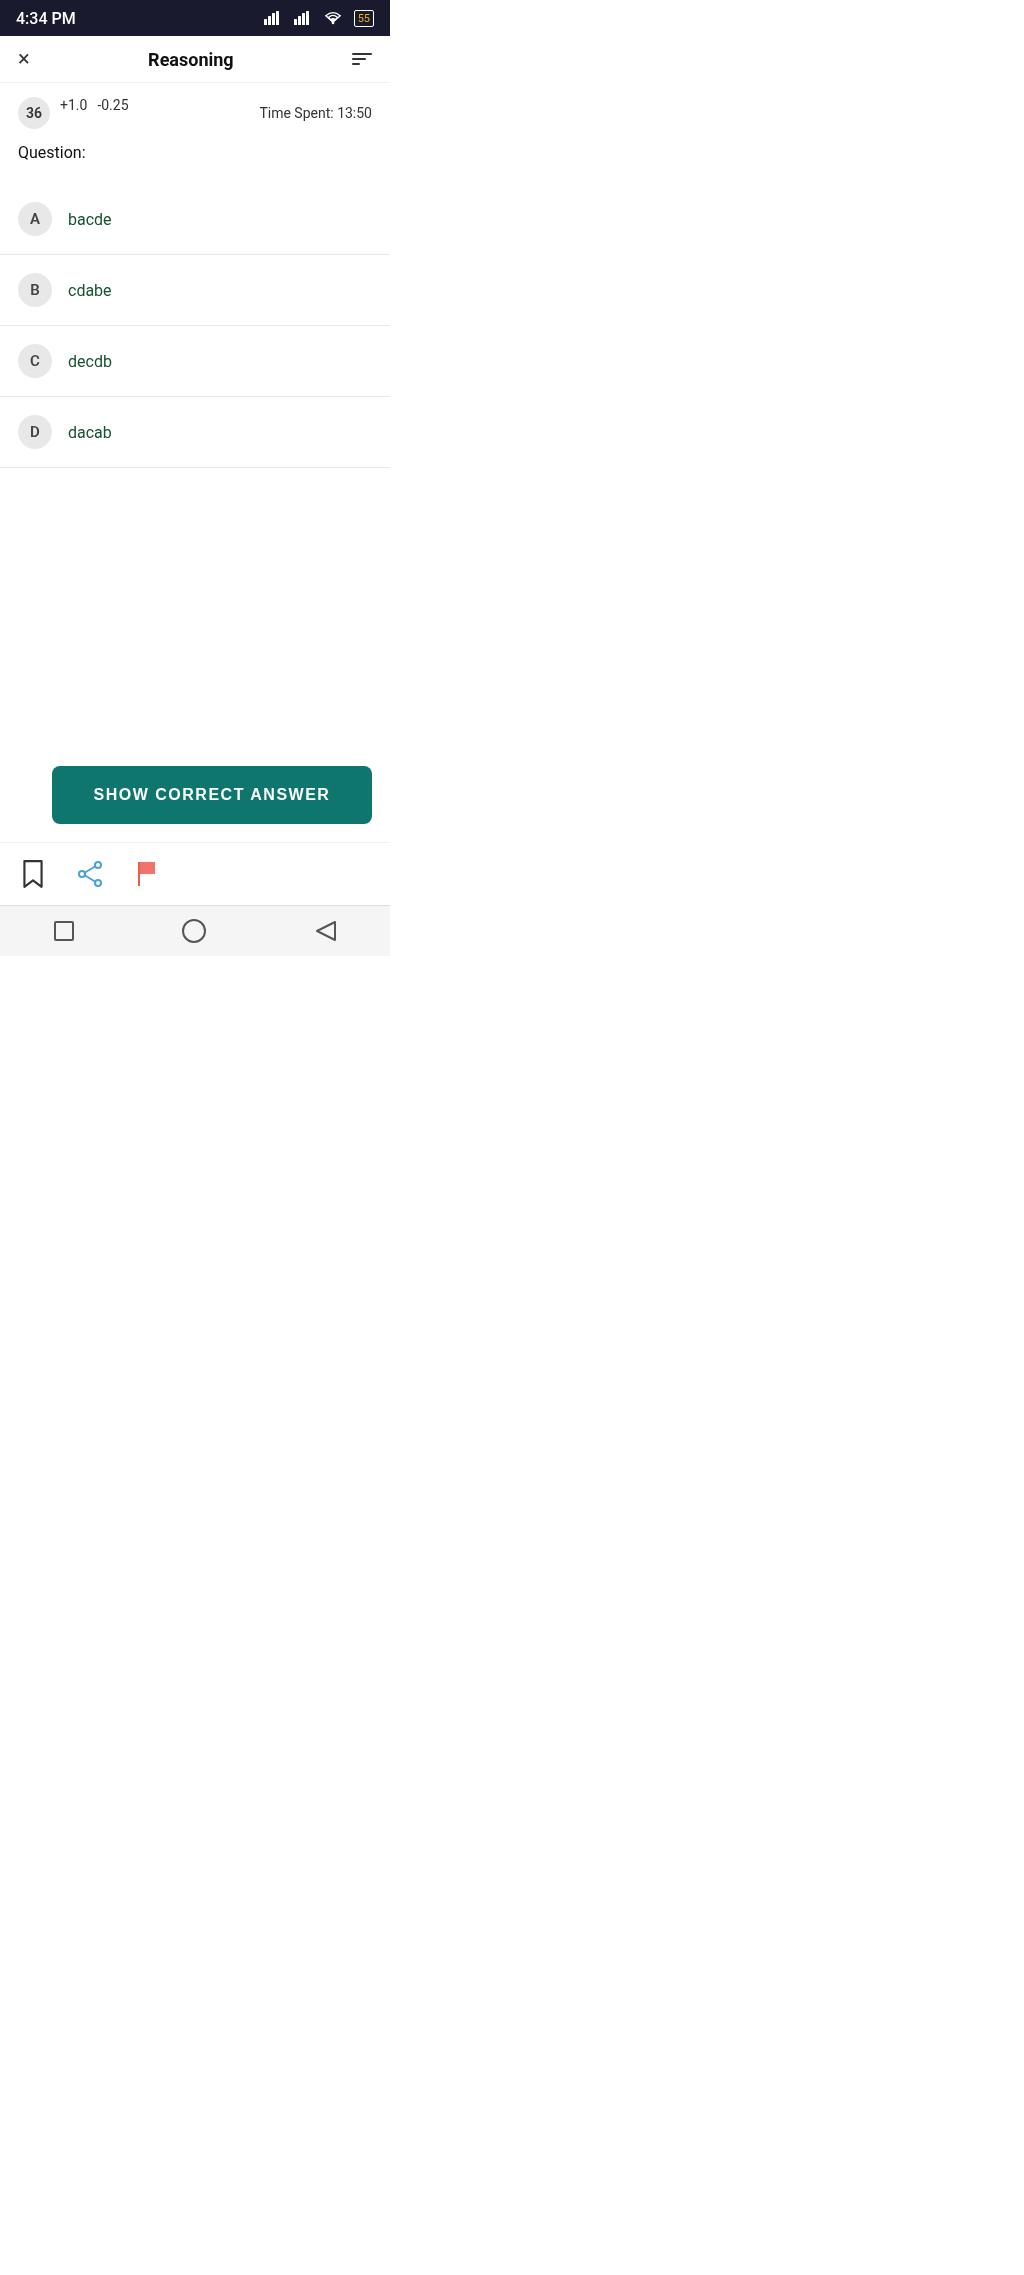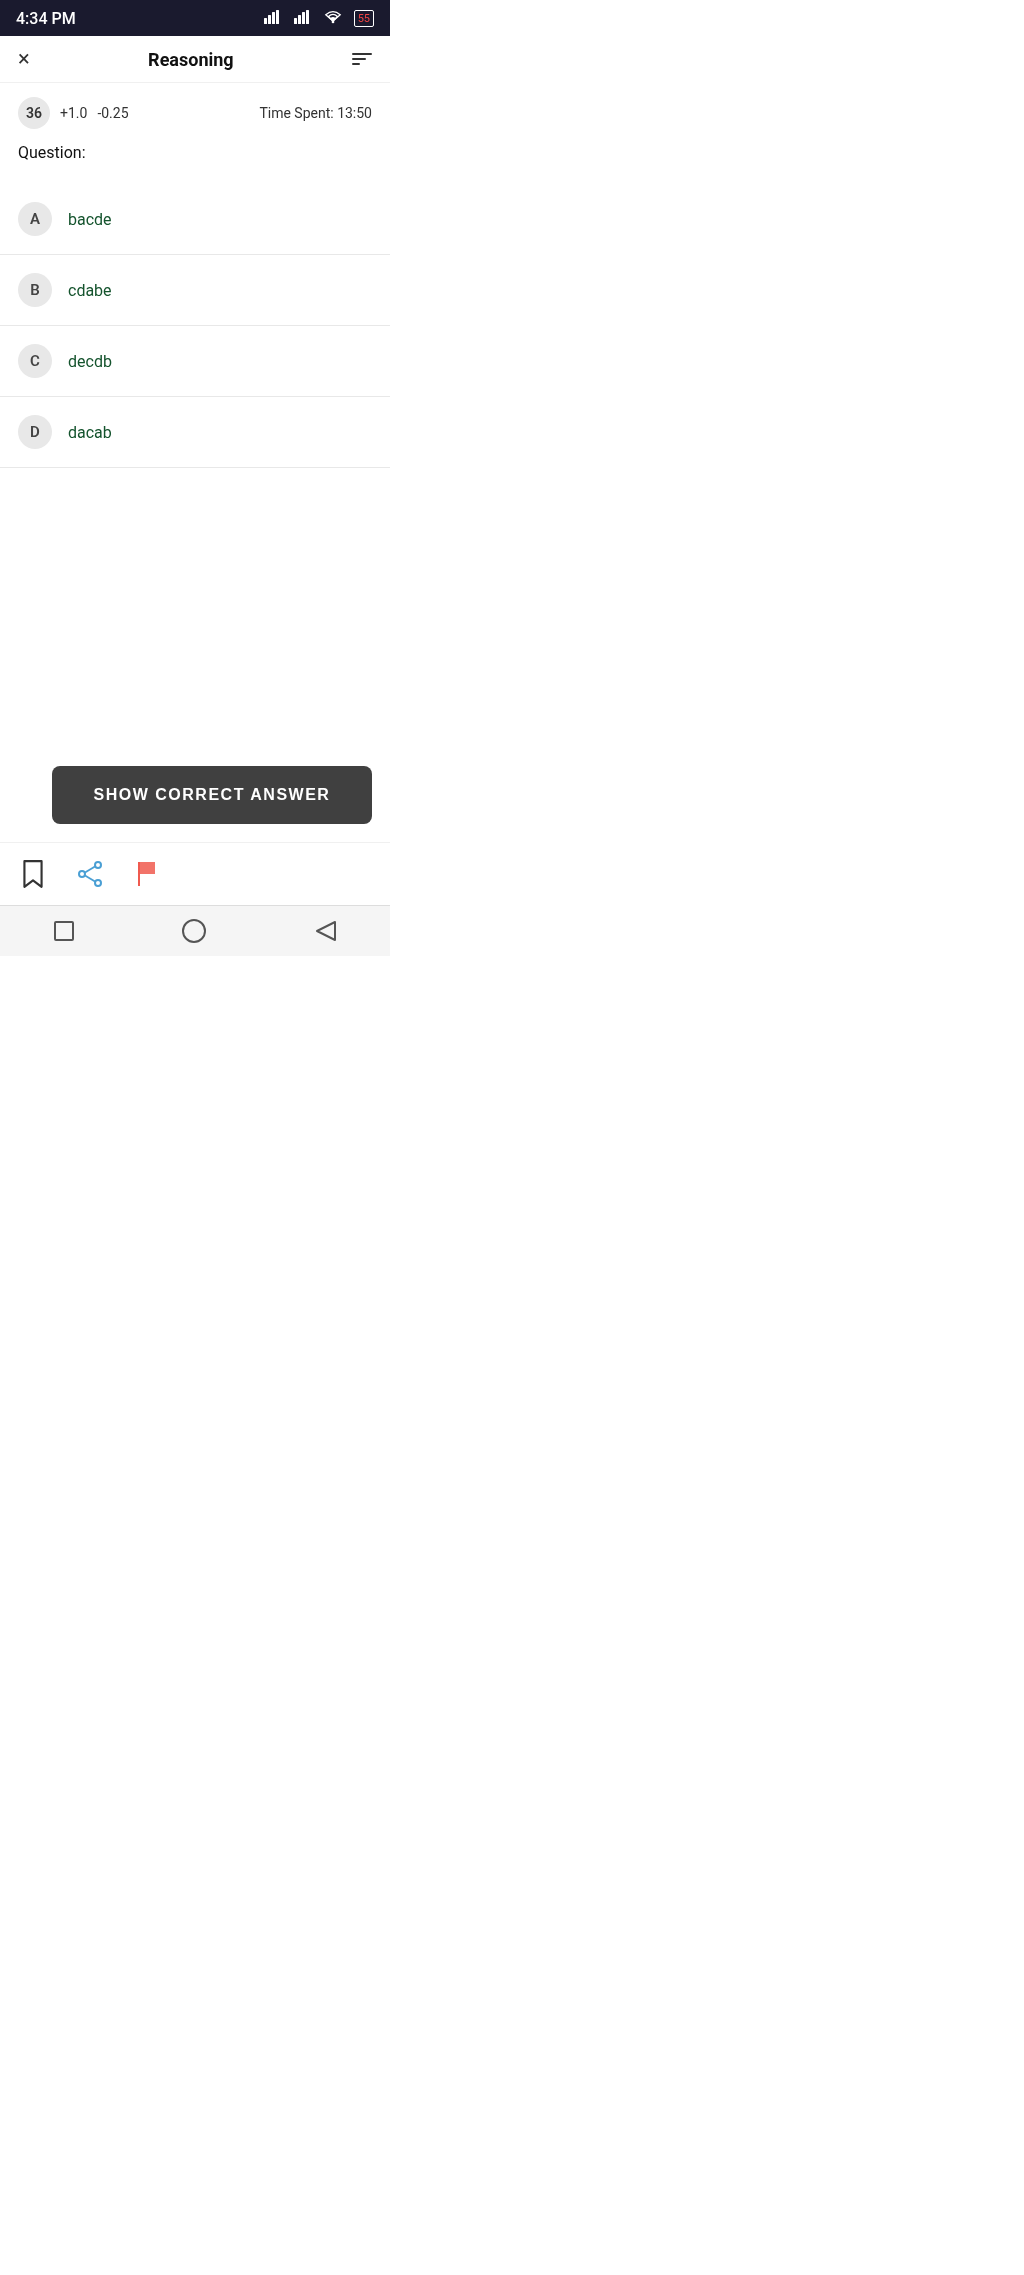--- a/index.html
+++ b/index.html
@@ -30,23 +30,24 @@
     }
 
     .status-time {
       font-size: 16px;
       font-weight: 500;
       color: white;
     }
 
     .status-icons {
       display: flex;
+      align-items: center;
       gap: 12px;
       font-size: 12px;
-      color: #ef4444;
+      color: #eab308;
     }
 
     .battery-indicator {
       border: 1.5px solid white;
       border-radius: 2px;
       padding: 1px 3px;
       font-size: 11px;
       position: relative;
     }
 
@@ -93,21 +94,20 @@
     
     .question-meta {
       display: flex;
       align-items: center;
       justify-content: space-between;
       padding: 14px 18px 8px 18px;
     }
 
     .meta-left {
       display: flex;
-      align-items: center;
       gap: 10px;
     }
 
     .question-number {
       background: #e8e8e8;
       border-radius: 50%;
       width: 32px;
       height: 32px;
       display: flex;
       align-items: center;
@@ -199,21 +199,21 @@
     }
 
     
     .show-answer-container {
       padding: 18px 18px;
       display: flex;
       justify-content: center;
     }
 
     .show-answer-btn {
-      background: #404040;
+      background: #0f766e;
       color: white;
       font-size: 16px;
       font-weight: 700;
       letter-spacing: 1.5px;
       padding: 20px 8px;
       width: 100%;
       border: none;
       border-radius: 8px;
       cursor: pointer;
       text-transform: uppercase;

